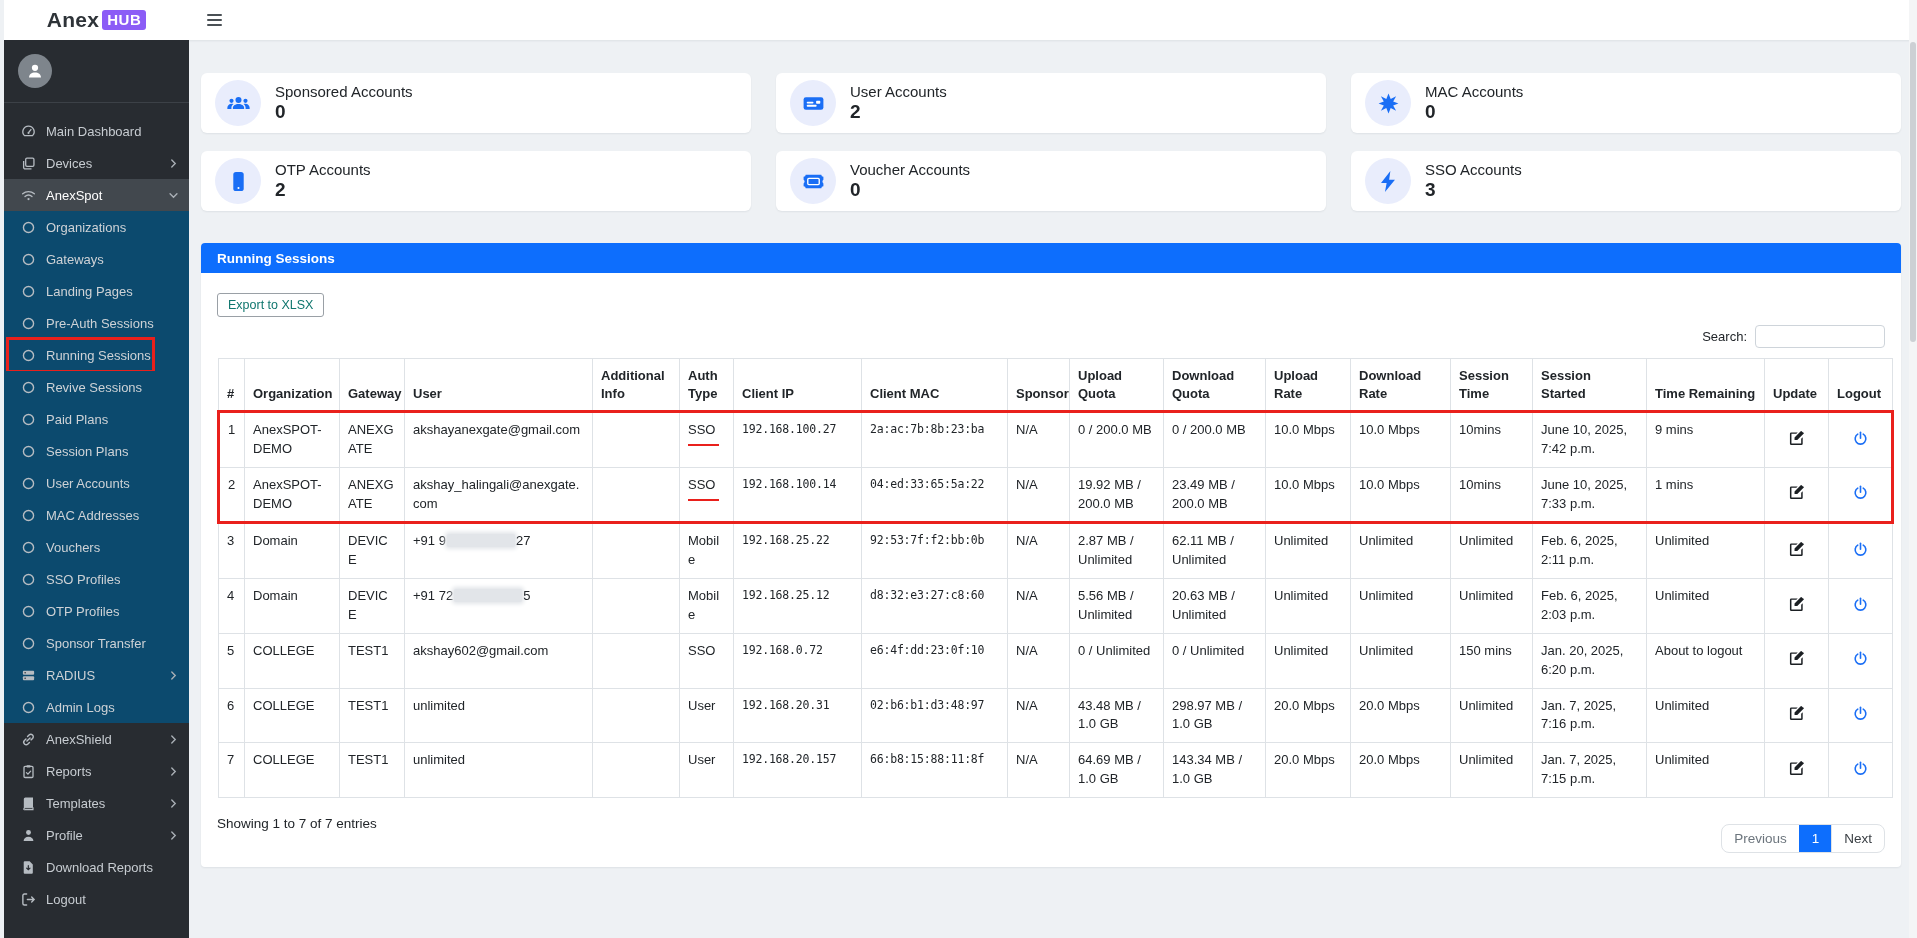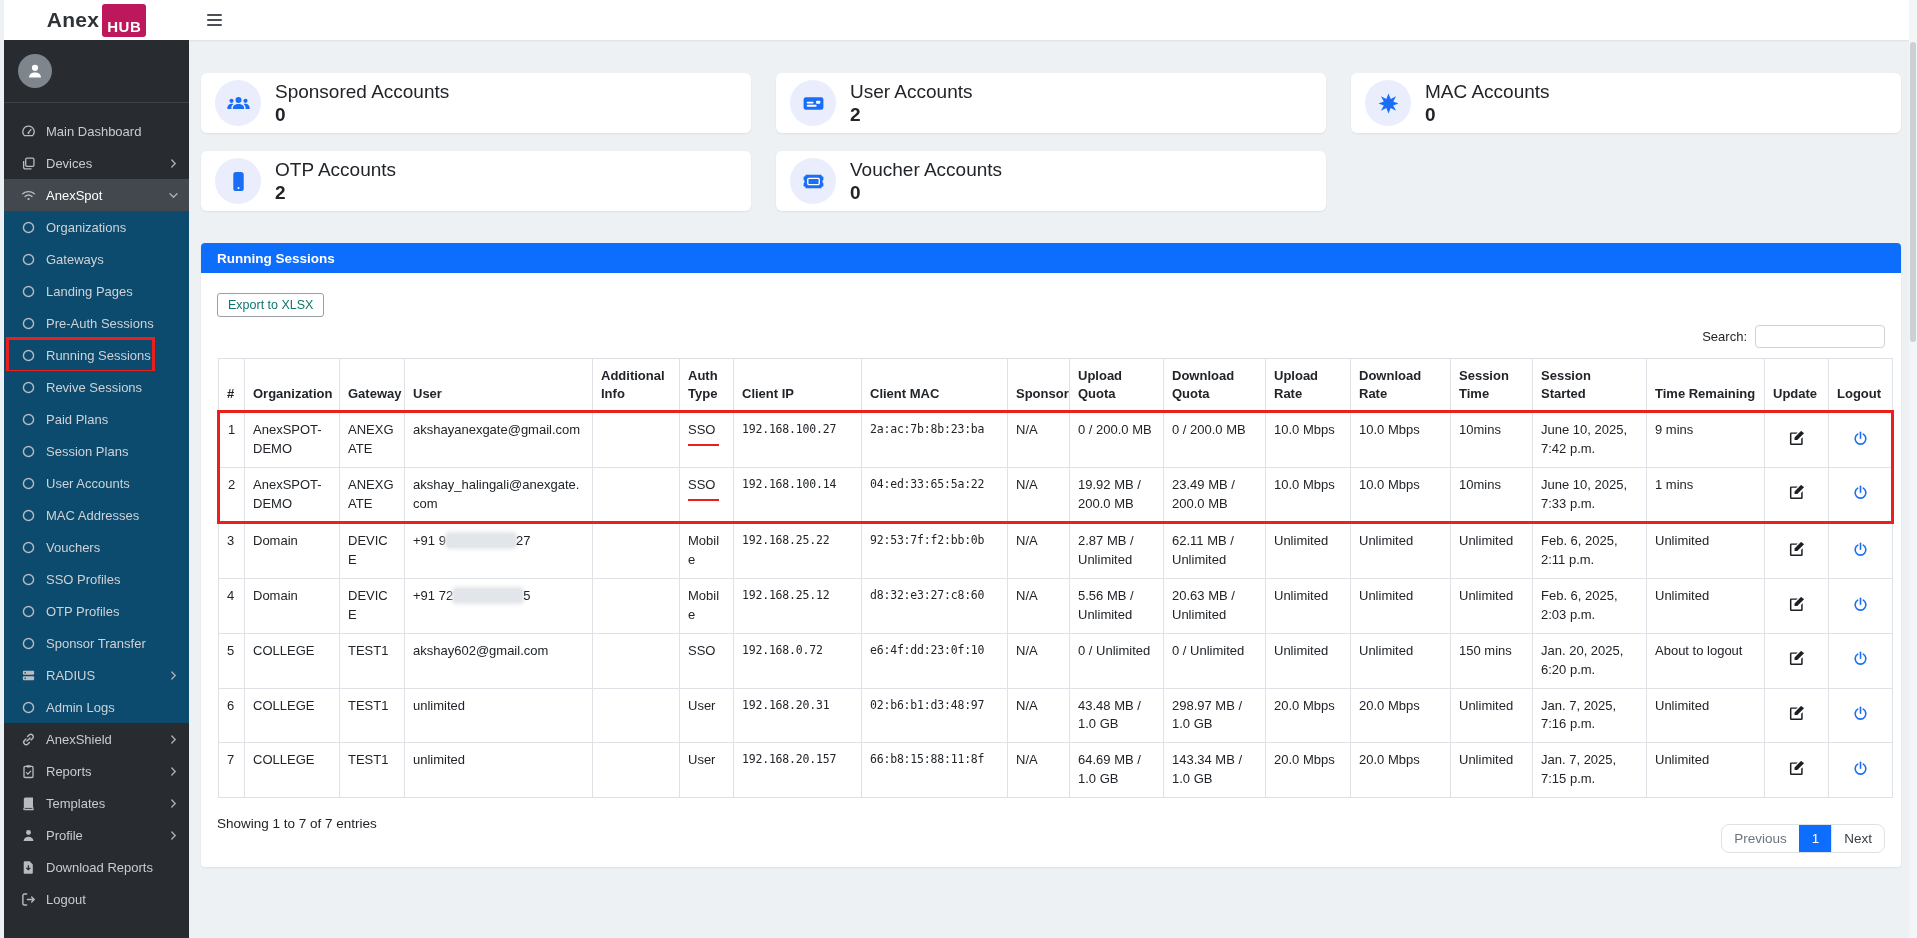--- a/index.html
+++ b/index.html
@@ -3,21 +3,21 @@
 <meta charset="utf-8">
 <style>
   html,body{margin:0;padding:0;width:1917px;height:938px;overflow:hidden;
     font-family:"Liberation Sans",sans-serif;background:#eef1f4;-webkit-font-smoothing:antialiased;}
   *{box-sizing:border-box;}
 
   
   .sidebar{position:fixed;left:4px;top:0;bottom:0;width:185px;background:#282c31;z-index:5;}
   .logo-strip{height:40px;background:#fff;display:flex;align-items:center;justify-content:center;gap:3px;}
   .logo-left{font-size:21px;font-weight:800;color:#2e3338;letter-spacing:.3px;}
-  .logo-badge{background:#be185d;color:#fff;font-size:15px;font-weight:800;padding:14px 5px 2px;border-radius:3px;letter-spacing:.5px;}
+  .logo-badge{background:#8b5cf6;color:#fff;font-size:15px;font-weight:800;padding:1px 5px 2px;border-radius:3px;letter-spacing:.5px;}
   .user-block{display:flex;padding:12px 12px 10px 14px;gap:10px;}
   .avatar{width:34px;height:34px;border-radius:50%;background:#7e858c;display:flex;align-items:center;justify-content:center;flex:0 0 34px;margin-top:2px;}
   .avatar svg{width:20px;height:20px;}
   .user-lines{display:flex;flex-direction:column;line-height:1.45;}
   .user-name{font-size:12px;color:#a7adb3;}
   .user-role{font-size:13px;color:#fff;font-weight:600;}
   .user-code{font-size:12.5px;color:#fff;font-weight:600;white-space:nowrap;}
   .side-divider{height:1px;background:#3c4147;margin:4px 0 0;}
   .side-nav{padding-top:12px;}
   .nav-item{position:relative;height:32px;display:flex;align-items:center;gap:10px;padding:0 10px 0 16px;
@@ -38,21 +38,21 @@
   .hamburger{display:inline-flex;flex-direction:column;gap:3px;cursor:pointer;padding:4px;}
   .hamburger i{display:block;width:15px;height:2px;background:#4a5055;border-radius:1px;}
 
   
   .main{margin-left:185px;padding:73px 16px 0;}
   .cards-grid{display:grid;grid-template-columns:repeat(3,1fr);gap:18px 25px;margin-bottom:32px;}
   .card{background:#fff;border-radius:6px;height:60px;display:flex;align-items:center;gap:14px;
     padding:0 14px;box-shadow:0 1px 2px rgba(20,30,40,.07);}
   .card-icn{width:46px;height:46px;border-radius:50%;background:#e9edfc;display:flex;align-items:center;justify-content:center;flex:0 0 46px;}
   .card-icn svg{width:25px;height:25px;}
-  .card-label{font-size:19px;color:#212529;}
+  .card-label{font-size:15px;color:#212529;}
   .card-value{font-size:19px;font-weight:700;color:#212529;margin-top:1px;}
 
   
   .panel{background:#fff;border-radius:4px;box-shadow:0 1px 2px rgba(20,30,40,.07);padding-bottom:14px;}
   .panel-head{background:#0d6efd;border-radius:4px 4px 0 0;height:30px;display:flex;align-items:center;
     padding:0 16px;color:#fff;font-size:13.5px;font-weight:700;}
   .panel-body{padding:20px 16px 0;}
   .export-btn{background:#fff;border:1px solid #9aa0a6;border-radius:3px;font-size:12.5px;color:#0f766e;
     padding:4px 10px;cursor:pointer;font-family:inherit;}
   .search-row{display:flex;justify-content:flex-end;align-items:center;gap:8px;margin:8px 0 10px;}
@@ -428,20 +428,31 @@
       <div class="card">
         <span class="icn card-icn">
           <svg viewBox="0 0 24 24">
             <path d="M2.5 7.5a2 2 0 0 0 2-2h15a2 2 0 0 0 2 2v2.7a2.2 2.2 0 0 0 0 3.6v2.7a2 2 0 0 0-2 2h-15a2 2 0 0 0-2-2v-2.7a2.2 2.2 0 0 0 0-3.6z" fill="#1a6ef5"></path>
             <rect x="6.5" y="9" width="11" height="6" rx="1" fill="none" stroke="#fff" stroke-width="1.3"></rect>
           </svg>
         </span>
         <div>
           <div class="card-label">Voucher Accounts</div>
           <div class="card-value">0</div>
+        </div>
+      </div>
+      <div class="card">
+        <span class="icn card-icn">
+          <svg viewBox="0 0 24 24" fill="#1a6ef5">
+            <path d="M13.8 2 4.8 13.4h5.4L8.6 22l9.6-11.6h-5.6z"></path>
+          </svg>
+        </span>
+        <div>
+          <div class="card-label">SSO Accounts</div>
+          <div class="card-value">3</div>
         </div>
       </div>
     </div>
 
   <div class="panel">
     <div class="panel-head">
       <span>Running Sessions</span>
     </div>
     <div class="panel-body">
       <button class="export-btn">Export to XLSX</button>

